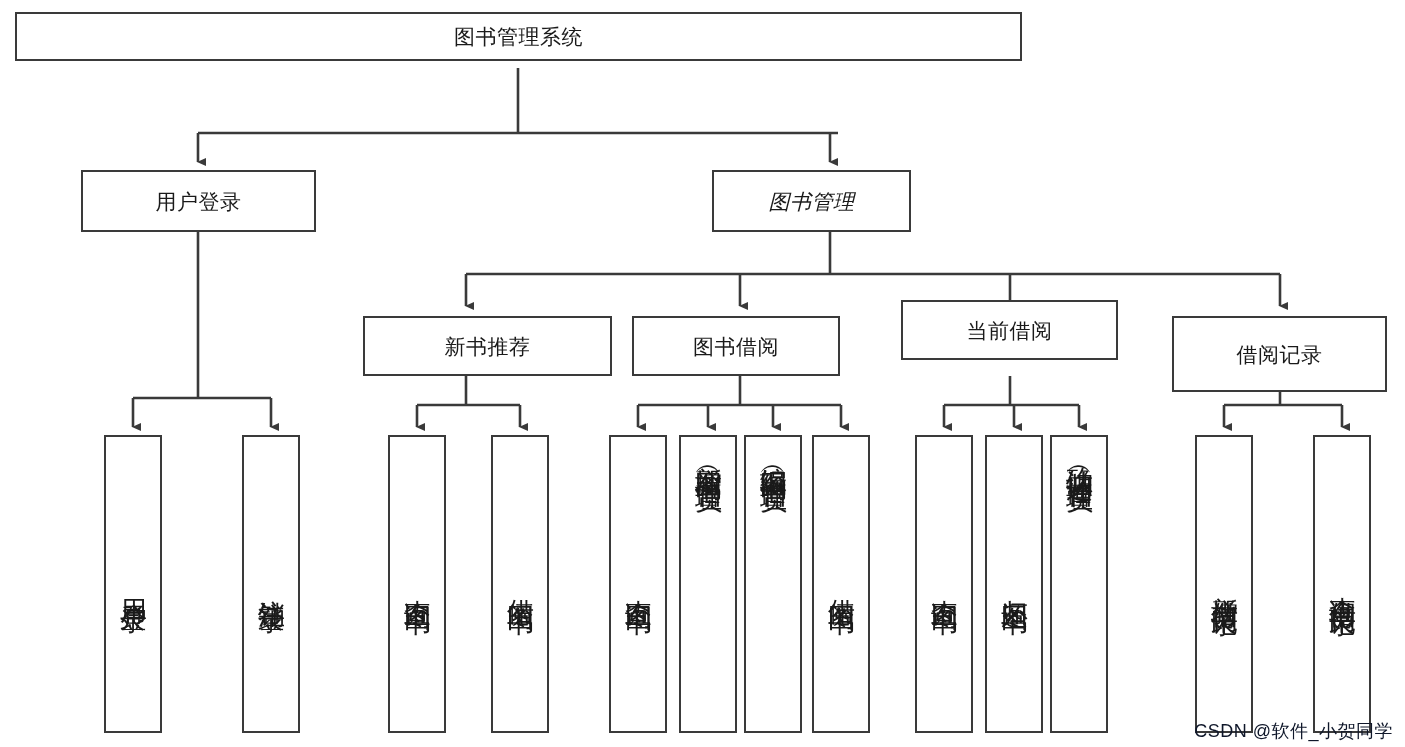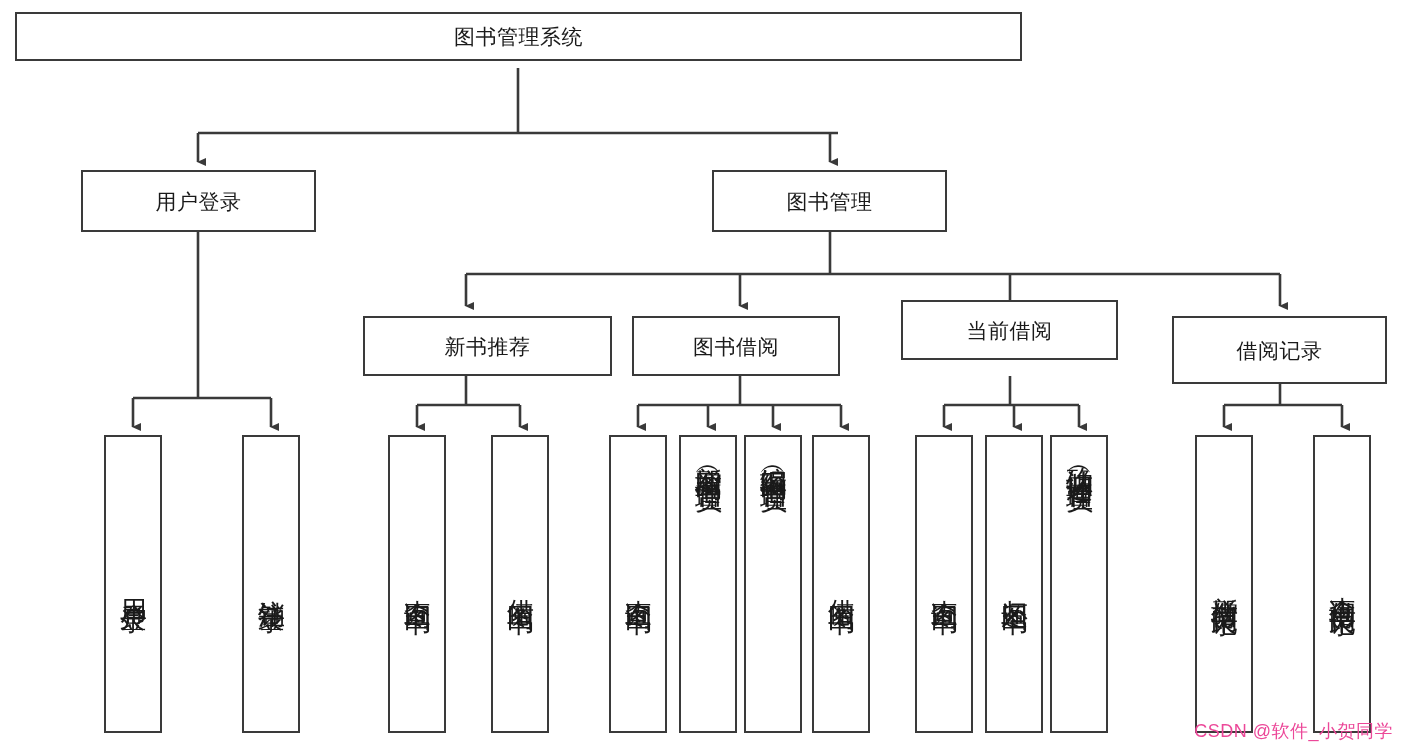--- a/index.html
+++ b/index.html
@@ -61,21 +61,21 @@
   }
   .node.vert.centered {
     align-items: center;
     padding-top: 0;
   }
   #watermark {
     position: absolute;
     right: 12px;
     bottom: 4px;
     font-size: 18px;
-    color: #ec4899;
+    color: #0f172a;
     letter-spacing: 0.5px;
     white-space: nowrap;
     user-select: none;
   }
 </style>
 </head>
 <body>
 
 <div id="diagram-root">
 
@@ -129,34 +129,34 @@
     </g>
   </svg>
 
   <div class="node horiz" style="left:15px; top:12px; width:1007px; height:49px;">
     <span class="label">图书管理系统</span>
   </div>
 
   <div class="node horiz" style="left:81px; top:170px; width:235px; height:62px;">
     <span class="label">用户登录</span>
   </div>
-  <div class="node horiz" style="left:712px; top:170px; width:235px; height:62px;">
+  <div class="node horiz" style="left:712px; top:170px; width:199px; height:62px;font-style:italic;">
     <span class="label">图书管理</span>
   </div>
 
   <div class="node horiz" style="left:363px; top:316px; width:249px; height:60px;">
     <span class="label">新书推荐</span>
   </div>
   <div class="node horiz" style="left:632px; top:316px; width:208px; height:60px;">
     <span class="label">图书借阅</span>
   </div>
   <div class="node horiz" style="left:901px; top:300px; width:217px; height:60px;">
     <span class="label">当前借阅</span>
   </div>
-  <div class="node horiz" style="left:1172px; top:316px; width:215px; height:68px;">
+  <div class="node horiz" style="left:1172px; top:316px; width:215px; height:76px;">
     <span class="label">借阅记录</span>
   </div>
 
   <div class="node vert centered" style="left:104px; top:435px; width:58px; height:298px;">
     <span class="label">用户登录</span>
   </div>
   <div class="node vert centered" style="left:242px; top:435px; width:58px; height:298px;">
     <span class="label">注销登录</span>
   </div>
 

